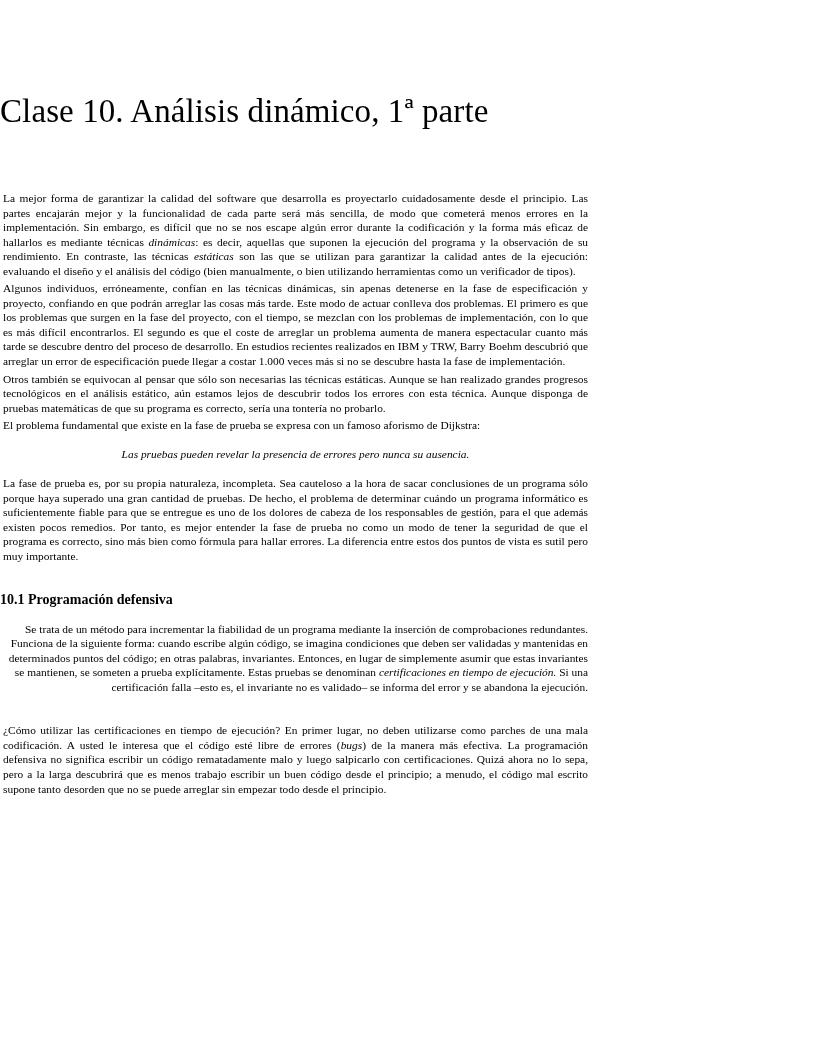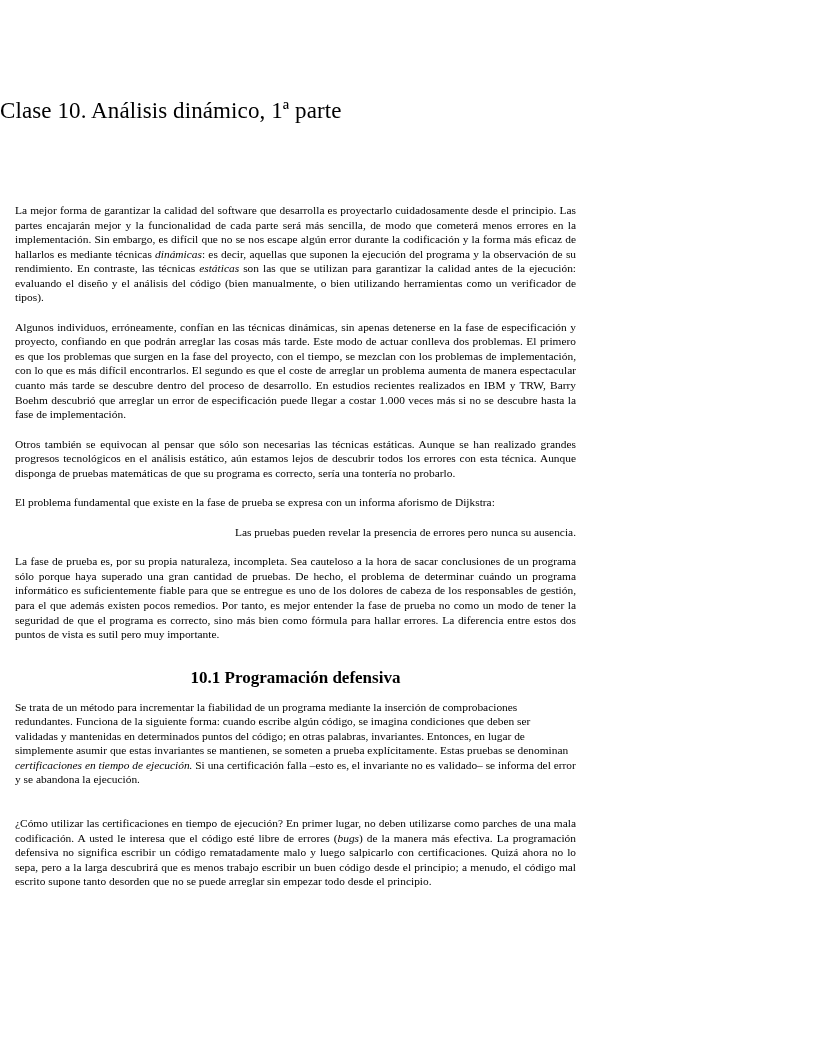--- a/index.html
+++ b/index.html
@@ -14,60 +14,61 @@
   }
   .page {
     position: relative;
     width: 816px;
     height: 1056px;
     background: #ffffff;
     overflow: hidden;
     box-sizing: border-box;
   }
   .doc-title {
-    font-size: 23px;
+    font-size: 33px;
     font-weight: normal;
     line-height: 30px;
     margin: 0;
     padding: 0;
     position: absolute;
     top: 96px;
     left: 0;
     width: 591px;
     letter-spacing: 0.1px;
   }
   .body-block {
     position: absolute;
     top: 188px;
     left: 0;
     width: 591px;
   }
   p {
-    margin: 15px;
+    margin: 3px;
     padding: 0;
     font-size: 11.4px;
     line-height: 14.55px;
     text-align: justify;
     text-justify: inter-word;
   }
   p.ragged {
-    text-align: left;
+    text-align: right;
   }
   .quote {
-    text-align: right;
+    font-style: italic;
+    text-align: center;
     margin-top: 14.5px;
     margin-bottom: 14.5px;
   }
   h2.sec {
-    font-size: 17px;
+    font-size: 14px;
     line-height: 14.55px;
     font-weight: bold;
     margin: 0;
     padding: 0;
-    text-align: center;
+    text-align: left;
   }
   .sec-wrap {
     margin-top: 29px;
   }
   .sec-wrap-inner {
     margin-top: 14.5px;
   }
   em { font-style: italic; }
 </style>
 </head>
@@ -78,21 +79,21 @@
   <h1 class="doc-title">Clase 10. Análisis dinámico, 1ª parte</h1>
 
   <div class="body-block">
 
     <p><span>La mejor forma de garantizar la calidad del software que desarrolla es proyectarlo cuidadosamente desde el principio. Las partes encajarán mejor y la funcionalidad de cada parte será más sencilla, de modo que cometerá menos errores en la implementación. Sin embargo, es difícil que no se nos escape algún error durante la codificación y la forma más eficaz de hallarlos es mediante técnicas </span><em>dinámicas</em><span>: es decir, aquellas que suponen la ejecución del programa y la observación de su rendimiento. En contraste, las técnicas </span><em>estáticas</em><span> son las que se utilizan para garantizar la calidad antes de la ejecución: evaluando el diseño y el análisis del código (bien manualmente, o bien utilizando herramientas como un verificador de tipos).</span></p>
 
     <p>Algunos individuos, erróneamente, confían en las técnicas dinámicas, sin apenas detenerse en la fase de especificación y proyecto, confiando en que podrán arreglar las cosas más tarde. Este modo de actuar conlleva dos problemas. El primero es que los problemas que surgen en la fase del proyecto, con el tiempo, se mezclan con los problemas de implementación, con lo que es más difícil encontrarlos. El segundo es que el coste de arreglar un problema aumenta de manera espectacular cuanto más tarde se descubre dentro del proceso de desarrollo. En estudios recientes realizados en IBM y TRW, Barry Boehm descubrió que arreglar un error de especificación puede llegar a costar 1.000 veces más si no se descubre hasta la fase de implementación.</p>
 
     <p>Otros también se equivocan al pensar que sólo son necesarias las técnicas estáticas. Aunque se han realizado grandes progresos tecnológicos en el análisis estático, aún estamos lejos de descubrir todos los errores con esta técnica. Aunque disponga de pruebas matemáticas de que su programa es correcto, sería una tontería no probarlo.</p>
 
-    <p>El problema fundamental que existe en la fase de prueba se expresa con un informa aforismo de Dijkstra:</p>
+    <p>El problema fundamental que existe en la fase de prueba se expresa con un famoso aforismo de Dijkstra:</p>
 
     <p class="quote">Las pruebas pueden revelar la presencia de errores pero nunca su ausencia.</p>
 
     <p>La fase de prueba es, por su propia naturaleza, incompleta. Sea cauteloso a la hora de sacar conclusiones de un programa sólo porque haya superado una gran cantidad de pruebas. De hecho, el problema de determinar cuándo un programa informático es suficientemente fiable para que se entregue es uno de los dolores de cabeza de los responsables de gestión, para el que además existen pocos remedios. Por tanto, es mejor entender la fase de prueba no como un modo de tener la seguridad de que el programa es correcto, sino más bien como fórmula para hallar errores. La diferencia entre estos dos puntos de vista es sutil pero muy importante.</p>
 
     <div class="sec-wrap">
       <h2 class="sec">10.1 Programación defensiva</h2>
       <p class="ragged sec-wrap-inner"><span>Se trata de un método para incrementar la fiabilidad de un programa mediante la inserción de comprobaciones redundantes. Funciona de la siguiente forma: cuando escribe algún código, se imagina condiciones que deben ser validadas y mantenidas en determinados puntos del código; en otras palabras, invariantes. Entonces, en lugar de simplemente asumir que estas invariantes se mantienen, se someten a prueba explícitamente. Estas pruebas se denominan </span><em>certificaciones en tiempo de ejecución.</em><span> Si una certificación falla –esto es, el invariante no es validado– se informa del error y se abandona la ejecución.</span></p>
     </div>
 

